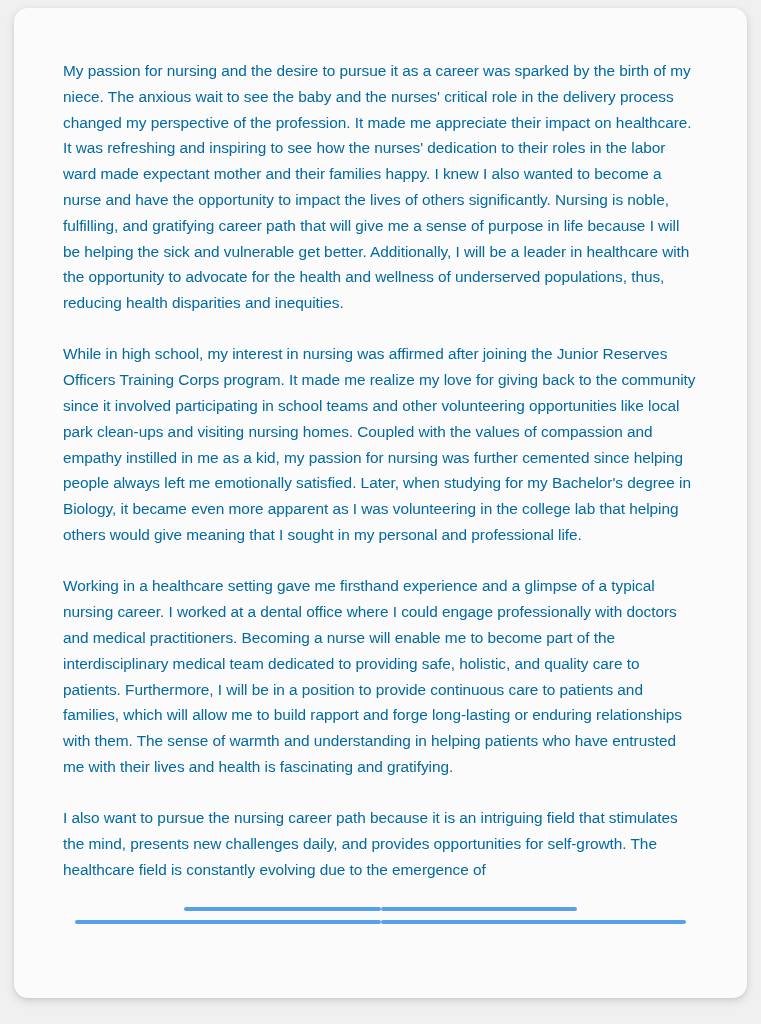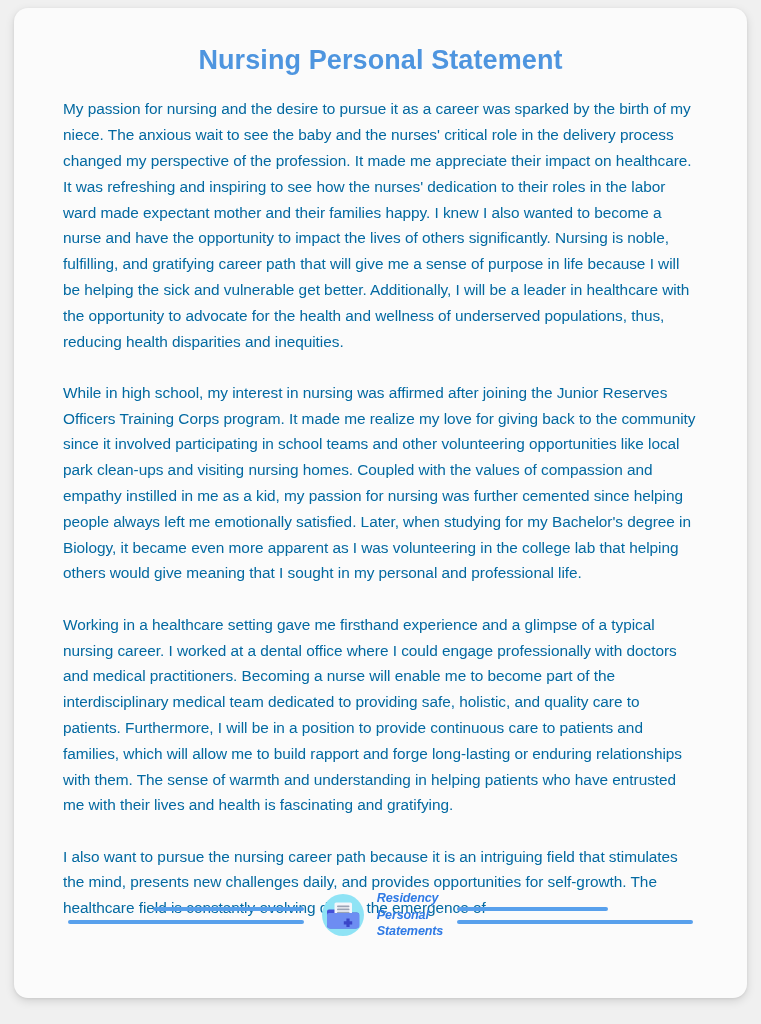--- a/index.html
+++ b/index.html
@@ -121,57 +121,37 @@
     letter-spacing: -0.15px;
     white-space: nowrap;
   }
 </style>
 </head>
 <body>
 
 <div class="page-card">
   <div class="doc-inner">
 
-    <h1 class="doc-title">Nursing Personal Statement</h1>
 
     <div class="body-text">
       <p class="para">My passion for nursing and the desire to pursue it as a career was sparked by the birth of my niece. The anxious wait to see the baby and the nurses' critical role in the delivery process changed my perspective of the profession. It made me appreciate their impact on healthcare. It was refreshing and inspiring to see how the nurses' dedication to their roles in the labor ward made expectant mother and their families happy. I knew I also wanted to become a nurse and have the opportunity to impact the lives of others significantly. Nursing is noble, fulfilling, and gratifying career path that will give me a sense of purpose in life because I will be helping the sick and vulnerable get better. Additionally, I will be a leader in healthcare with the opportunity to advocate for the health and wellness of underserved populations, thus, reducing health disparities and inequities.</p>
       <p class="para">While in high school, my interest in nursing was affirmed after joining the Junior Reserves Officers Training Corps program. It made me realize my love for giving back to the community since it involved participating in school teams and other volunteering opportunities like local park clean-ups and visiting nursing homes. Coupled with the values of compassion and empathy instilled in me as a kid, my passion for nursing was further cemented since helping people always left me emotionally satisfied. Later, when studying for my Bachelor's degree in Biology, it became even more apparent as I was volunteering in the college lab that helping others would give meaning that I sought in my personal and professional life.</p>
       <p class="para">Working in a healthcare setting gave me firsthand experience and a glimpse of a typical nursing career. I worked at a dental office where I could engage professionally with doctors and medical practitioners. Becoming a nurse will enable me to become part of the interdisciplinary medical team dedicated to providing safe, holistic, and quality care to patients. Furthermore, I will be in a position to provide continuous care to patients and families, which will allow me to build rapport and forge long-lasting or enduring relationships with them. The sense of warmth and understanding in helping patients who have entrusted me with their lives and health is fascinating and gratifying.</p>
       <p class="para">I also want to pursue the nursing career path because it is an intriguing field that stimulates the mind, presents new challenges daily, and provides opportunities for self-growth. The healthcare field is constantly evolving due to the emergence of</p>
     </div>
 
   </div>
 
   <div class="footer">
 
     <div class="rule-group left">
       <div class="rule short"></div>
       <div class="rule long"></div>
     </div>
 
-    <div class="brand">
-      <div class="brand-mark">
-        <svg width="50" height="50" viewBox="0 0 50 50" aria-hidden="true">
-          <circle cx="25" cy="25" r="21" fill="#8fe3f5"></circle>
-          <path d="M9 21.5 Q9 19.5 11 19.5 L21 19.5 L23.5 22.5 L39 22.5 Q41 22.5 41 24.5 L41 35 Q41 38.5 37.5 38.5 L12.5 38.5 Q9 38.5 9 35 Z" fill="#4450d8"></path>
-          <rect x="16.5" y="12.5" width="17.5" height="13" rx="1.6" fill="#f4f6fb"></rect>
-          <rect x="19" y="15.5" width="12.5" height="1.7" rx="0.85" fill="#9aa3b5"></rect>
-          <rect x="19" y="18.6" width="12.5" height="1.7" rx="0.85" fill="#9aa3b5"></rect>
-          <rect x="19" y="21.7" width="12.5" height="1.7" rx="0.85" fill="#9aa3b5"></rect>
-          <path d="M9 25 Q9 23 11 23 L39.5 23 Q41.5 23 41.5 25 L41.5 35 Q41.5 38.5 38 38.5 L12.5 38.5 Q9 38.5 9 35 Z" fill="#6d8df2"></path>
-          <path d="M28.4 28.6 h3.2 v2.6 h2.6 v3.2 h-2.6 v2.6 h-3.2 v-2.6 h-2.6 v-3.2 h2.6 z" fill="#3a46c8"></path>
-        </svg>
-      </div>
-      <div class="brand-words">
-        <div>Residency</div>
-        <div>Personal</div>
-        <div>Statements</div>
-      </div>
-    </div>
 
     <div class="rule-group right">
       <div class="rule short"></div>
       <div class="rule long"></div>
     </div>
 
   </div>
 </div>
 
 </body></html>

